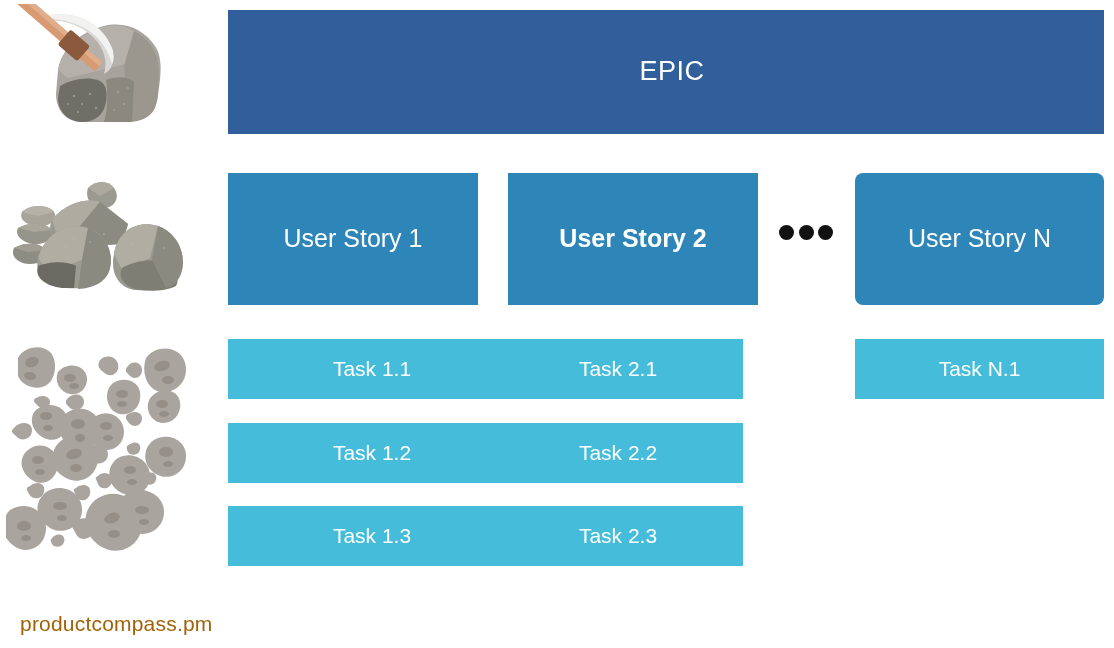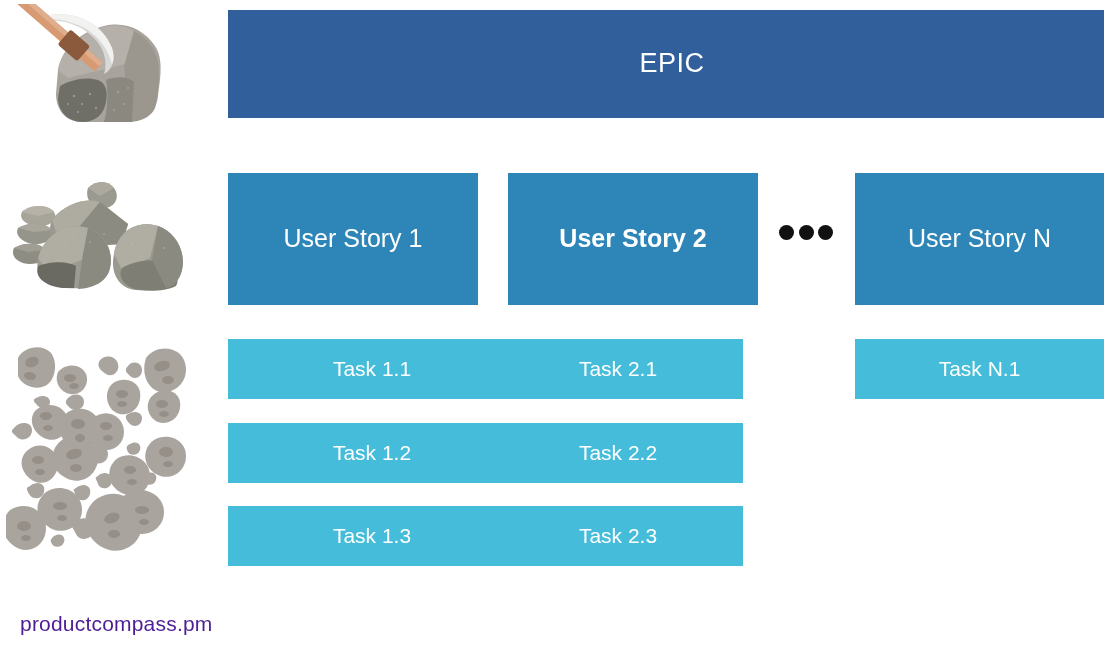--- a/index.html
+++ b/index.html
@@ -35,37 +35,37 @@
     box-sizing: border-box;
     line-height: 1.1;
     white-space: nowrap;
   }
 
   
   .epic-bar {
     left: 228px;
     top: 10px;
     width: 876px;
-    height: 108px;
+    height: 124px;
     background: #305F9B;
     font-size: 27px;
     letter-spacing: 0.5px;
     padding-left: 12px;
   }
 
   
   .story {
     top: 173px;
     height: 132px;
     background: #2E86B8;
     font-size: 25px;
   }
   .story-1 { left: 228px;  width: 250px; }
   .story-2 { left: 508px;  width: 250px; font-weight: bold; }
-  .story-n { left: 855px;  width: 249px; }
+  .story-n { left: 855px;  width: 249px; border-radius: 8px; }
 
   
   .ellipsis {
     position: absolute;
     left: 779px;
     top: 220px;
     width: 54px;
     height: 24px;
     display: flex;
     align-items: center;
@@ -91,21 +91,21 @@
   .row-1 { top: 339px; }
   .row-2 { top: 423px; }
   .row-3 { top: 506px; }
 
   
   .footer {
     position: absolute;
     left: 20px;
     top: 612px;
     font-size: 21px;
-    color: #4c1d95;
+    color: #a16207;
     letter-spacing: 0.2px;
     white-space: nowrap;
   }
 
   
   .illo {
     position: absolute;
   }
   .illo svg { display: block; }
 

